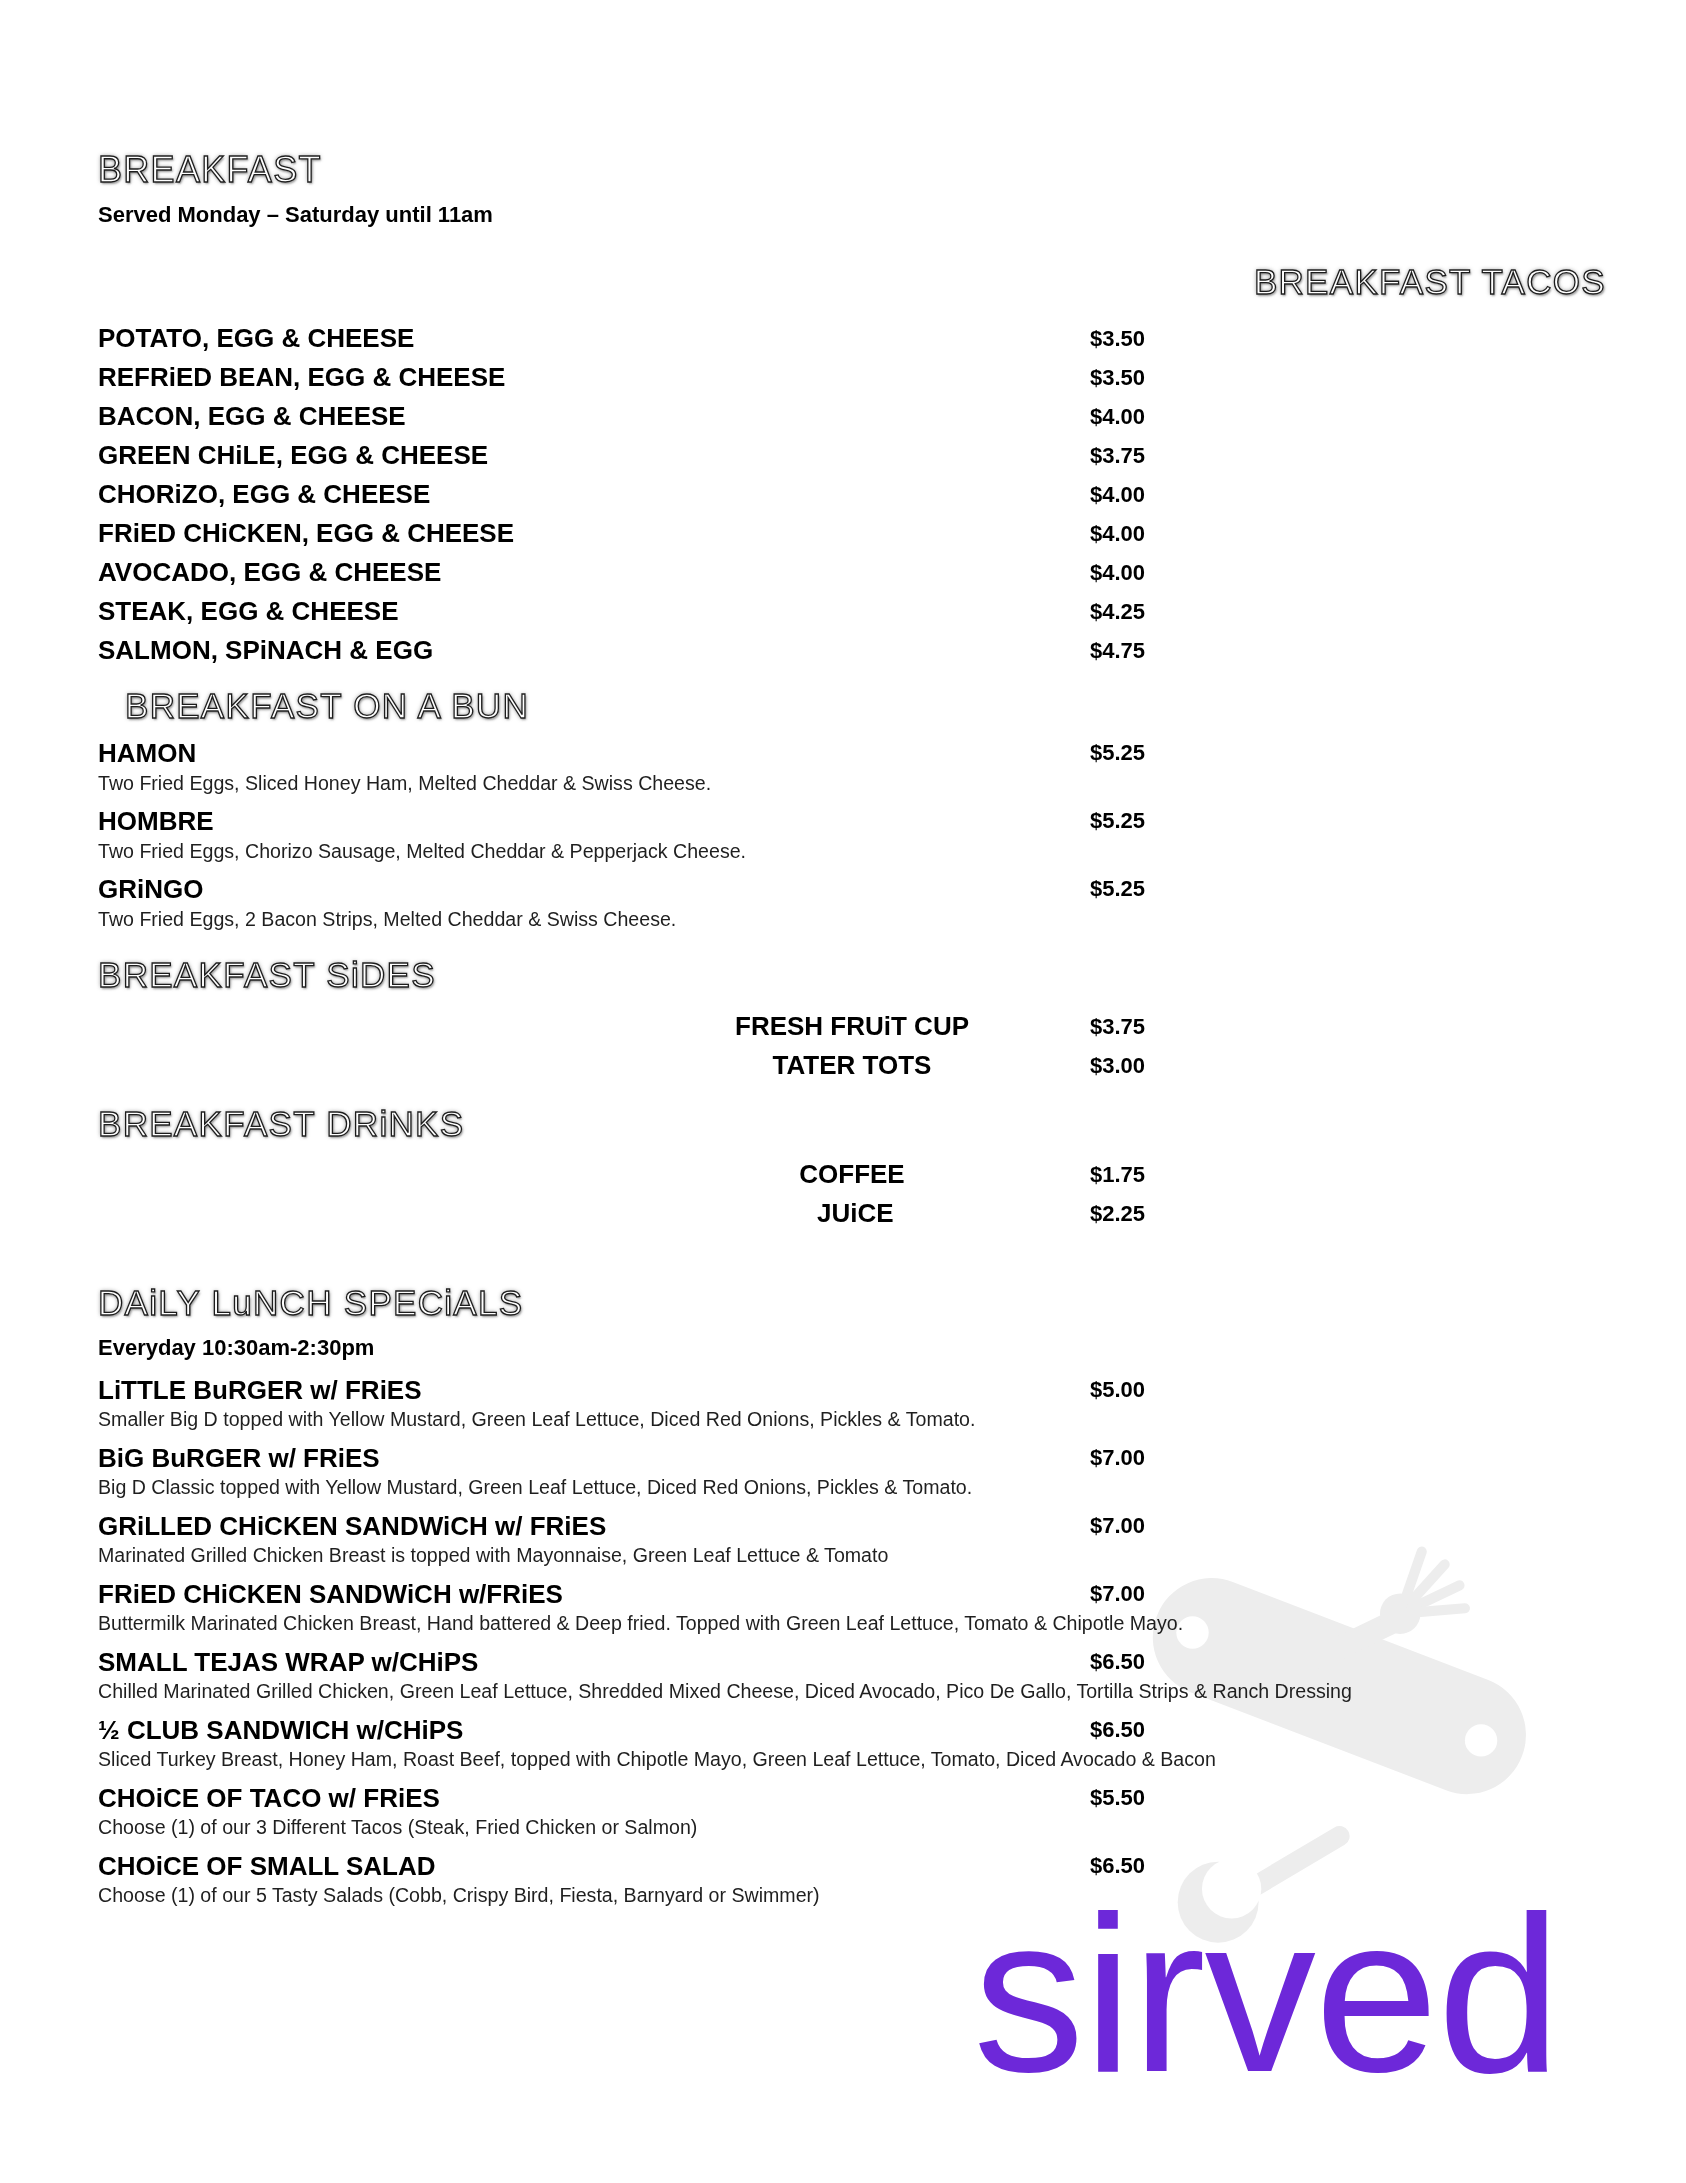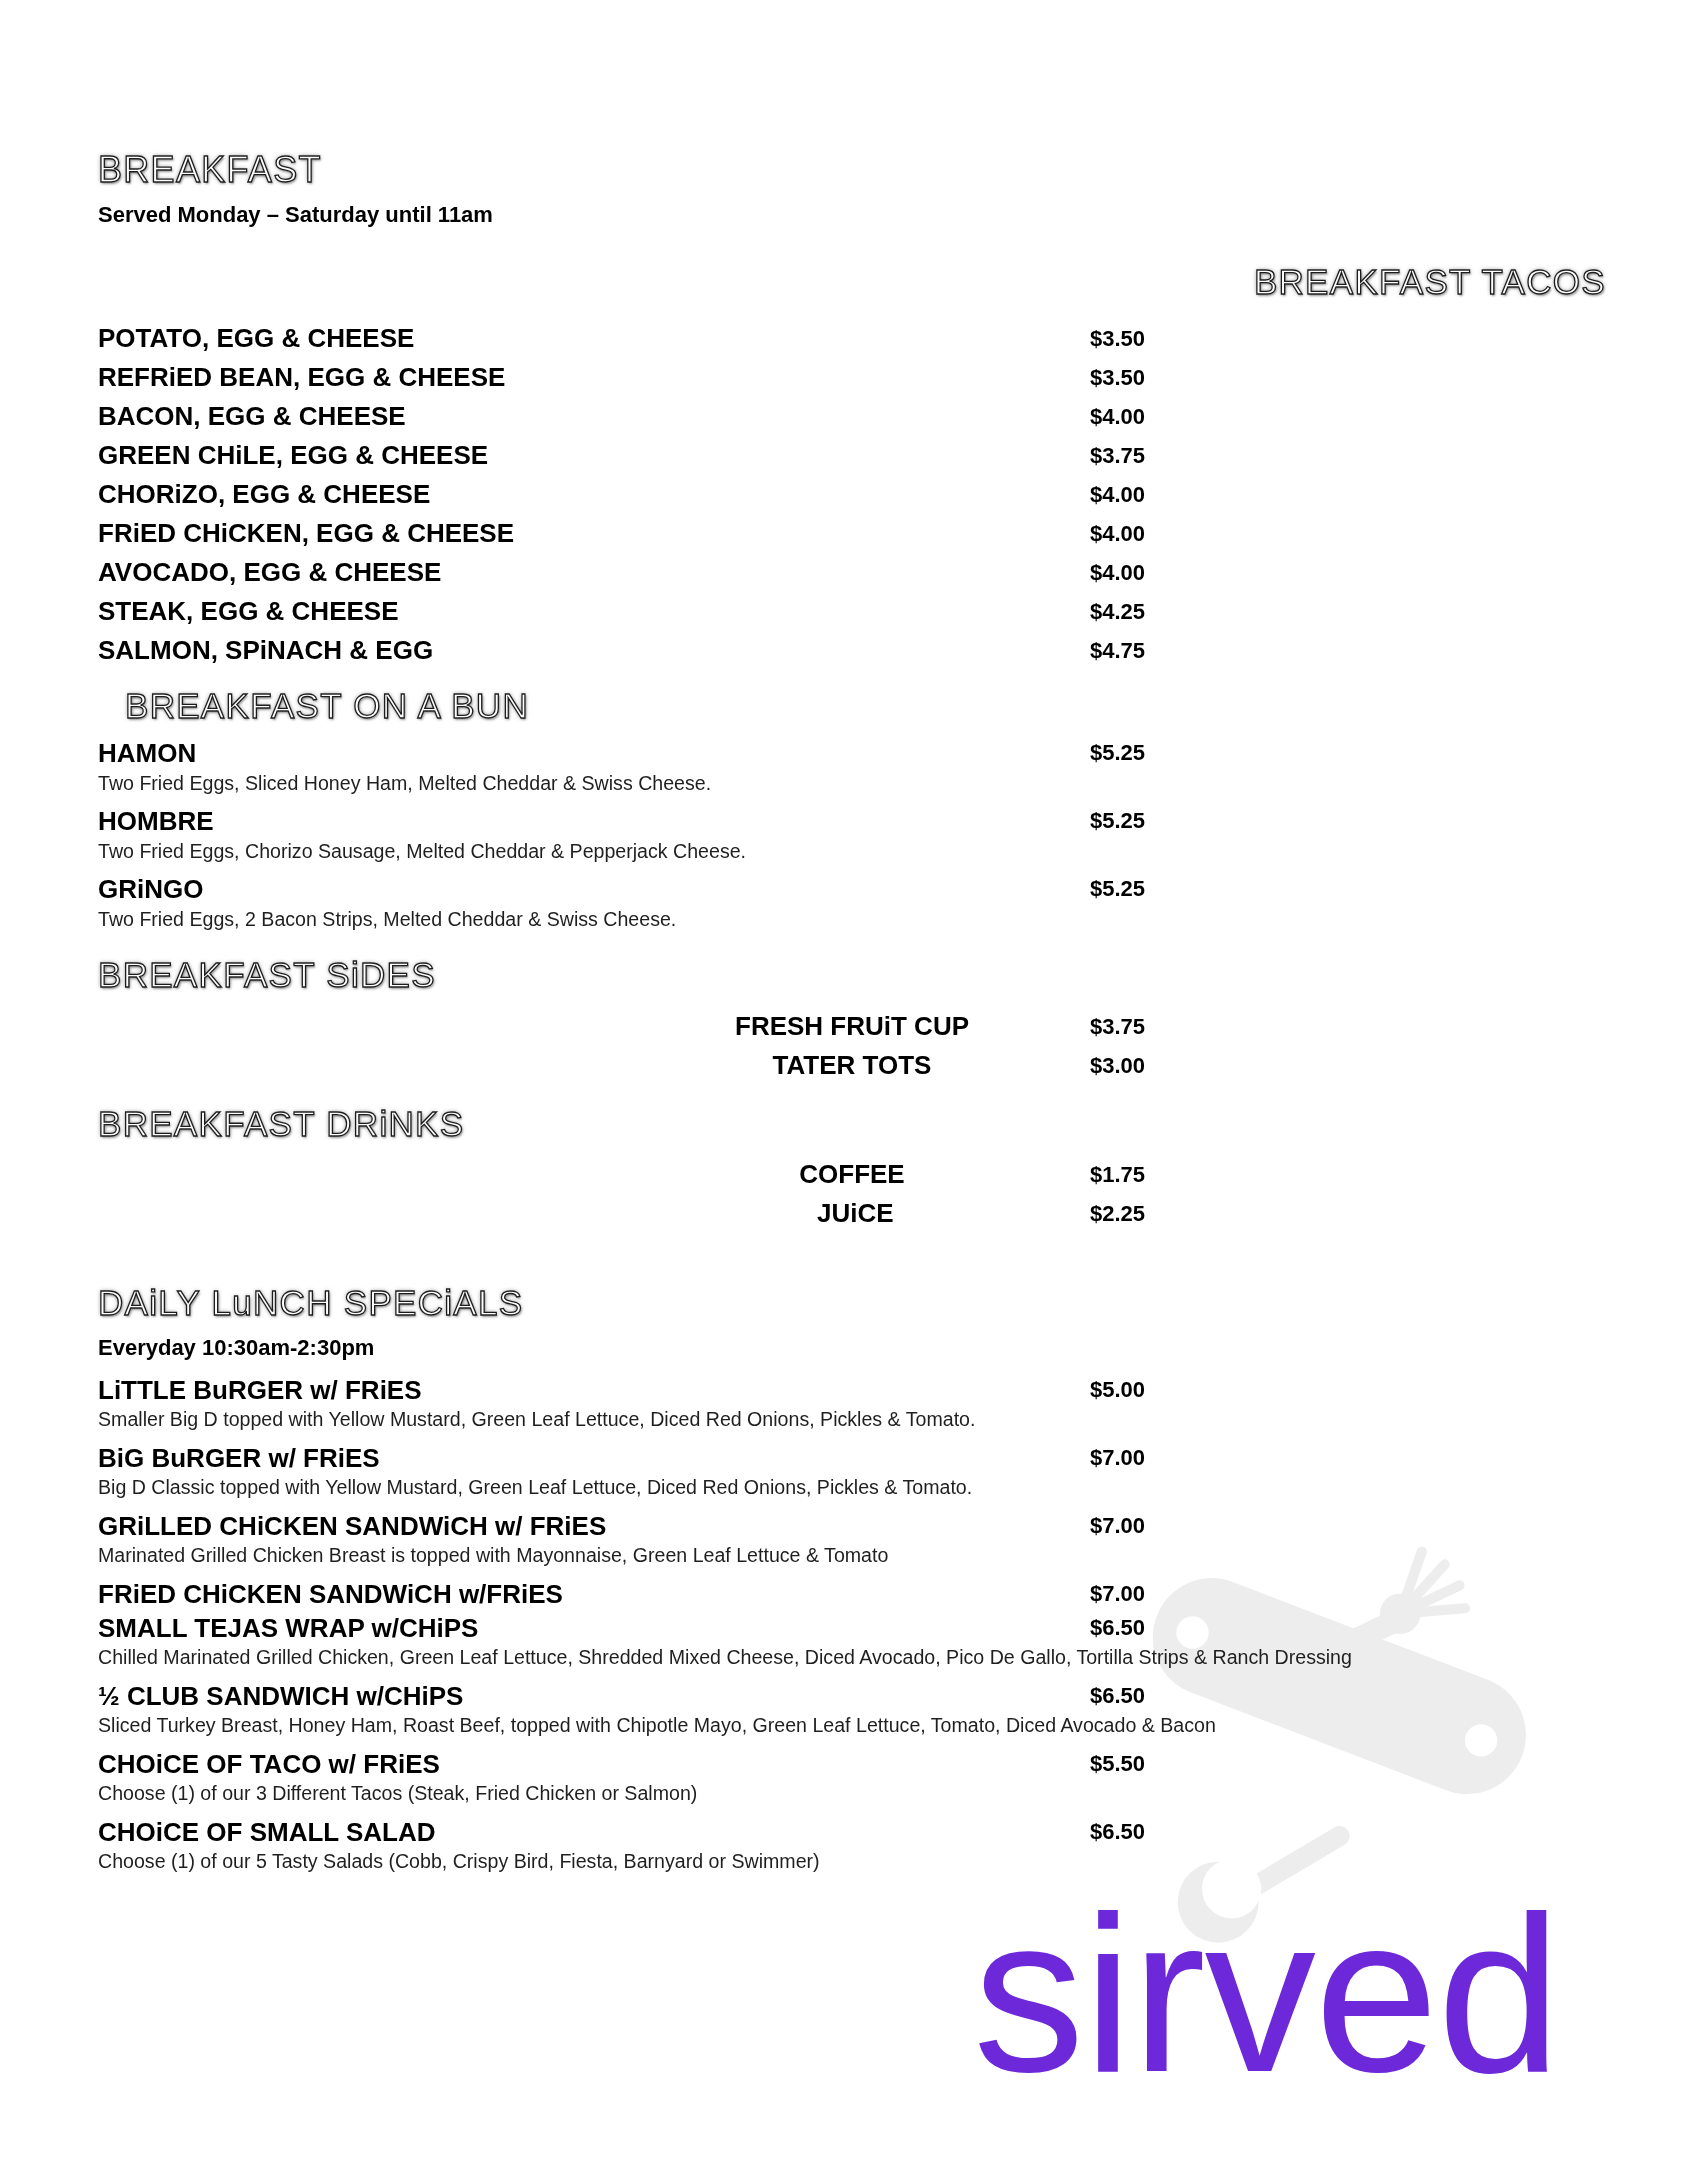--- a/index.html
+++ b/index.html
@@ -207,20 +207,21 @@
     <div class="row-desc">
       <span class="item-name">GRiLLED CHiCKEN SANDWiCH w/ FRiES</span>
       <span class="price">$7.00</span>
     </div>
     <p class="desc desc-lunch">Marinated Grilled Chicken Breast is topped with Mayonnaise, Green Leaf Lettuce &amp; Tomato</p>
 
     <div class="row-desc">
       <span class="item-name">FRiED CHiCKEN SANDWiCH w/FRiES</span>
       <span class="price">$7.00</span>
     </div>
+    <p class="desc desc-lunch">Buttermilk Marinated Chicken Breast, Hand battered &amp; Deep fried. Topped with Green Leaf Lettuce, Tomato &amp; Chipotle Mayo.</p>
 
     <div class="row-desc">
       <span class="item-name">SMALL TEJAS WRAP w/CHiPS</span>
       <span class="price">$6.50</span>
     </div>
     <p class="desc desc-lunch">Chilled Marinated Grilled Chicken, Green Leaf Lettuce, Shredded Mixed Cheese, Diced Avocado, Pico De Gallo, Tortilla Strips &amp; Ranch Dressing</p>
 
     <div class="row-desc">
       <span class="item-name">½ CLUB SANDWICH w/CHiPS</span>
       <span class="price">$6.50</span>

